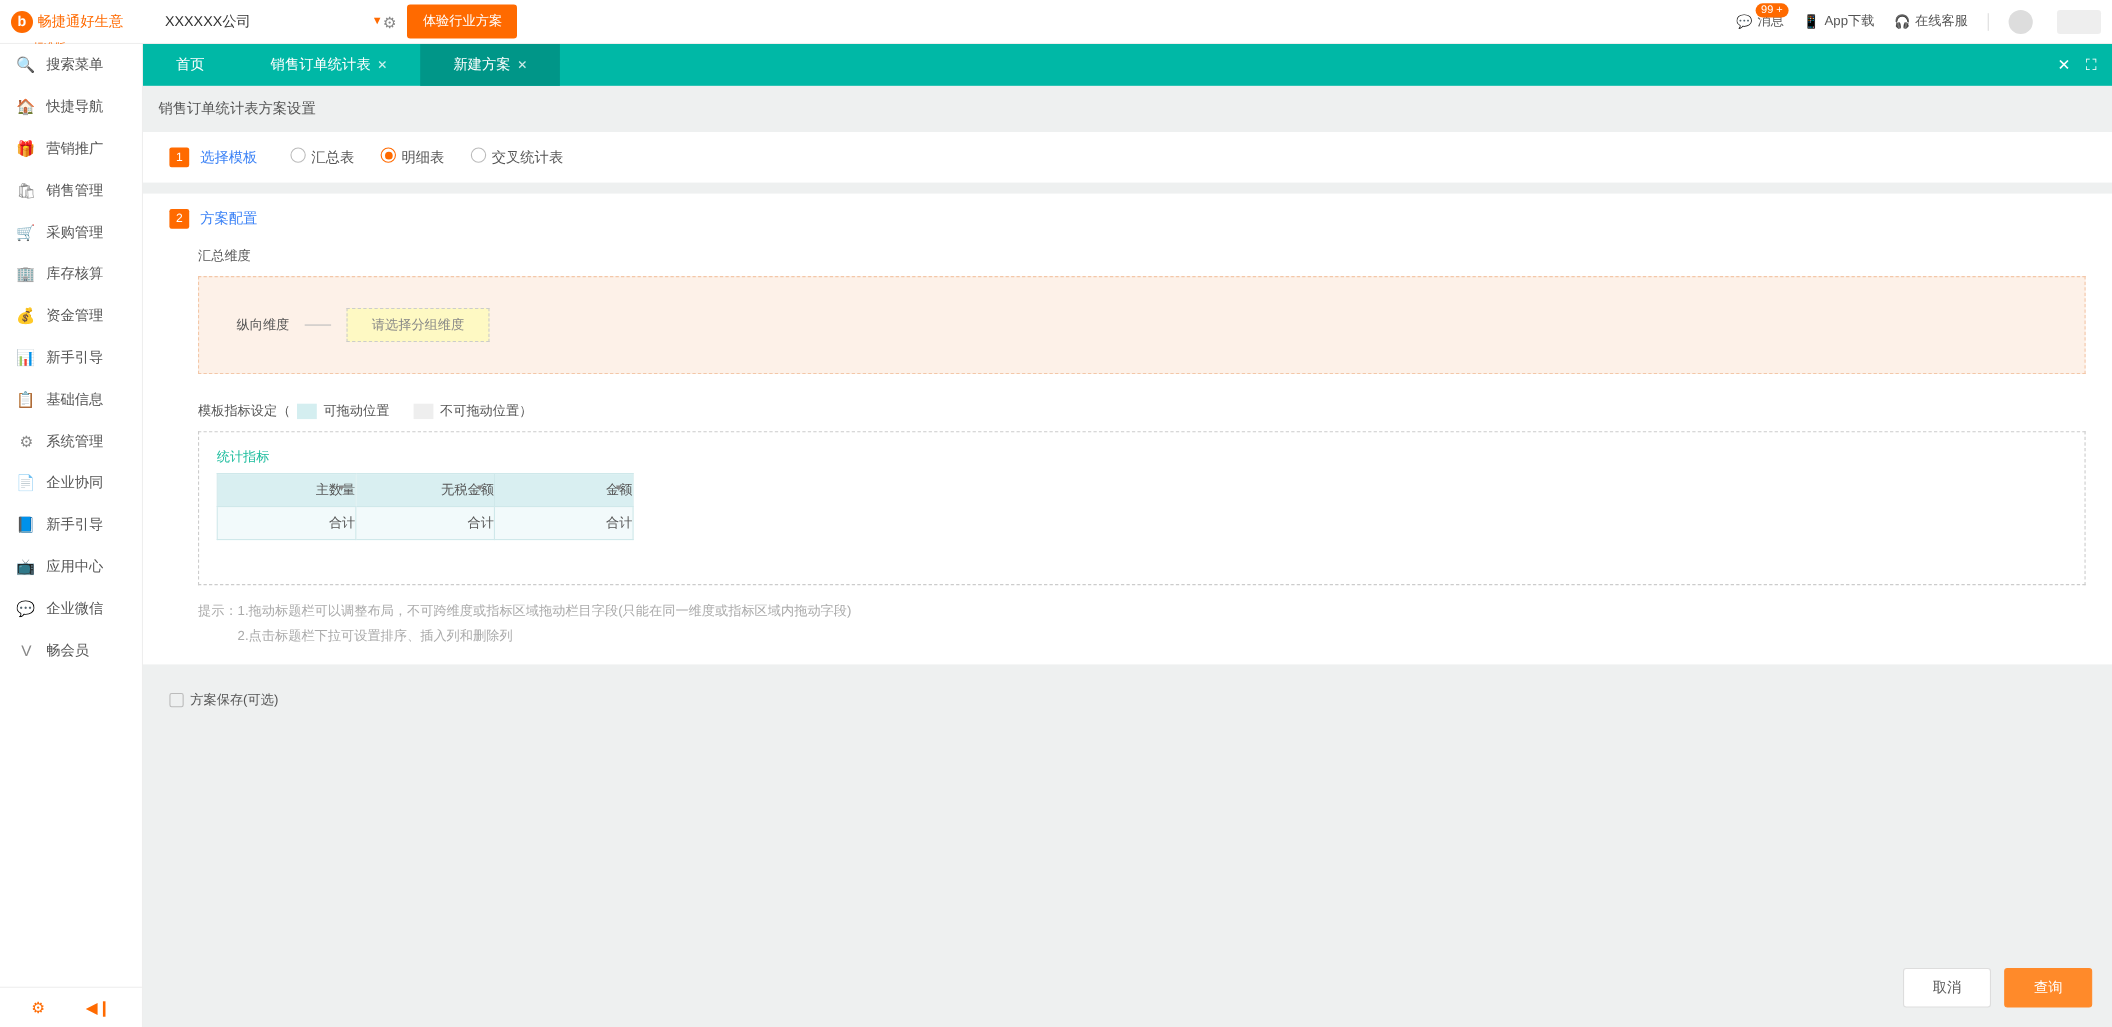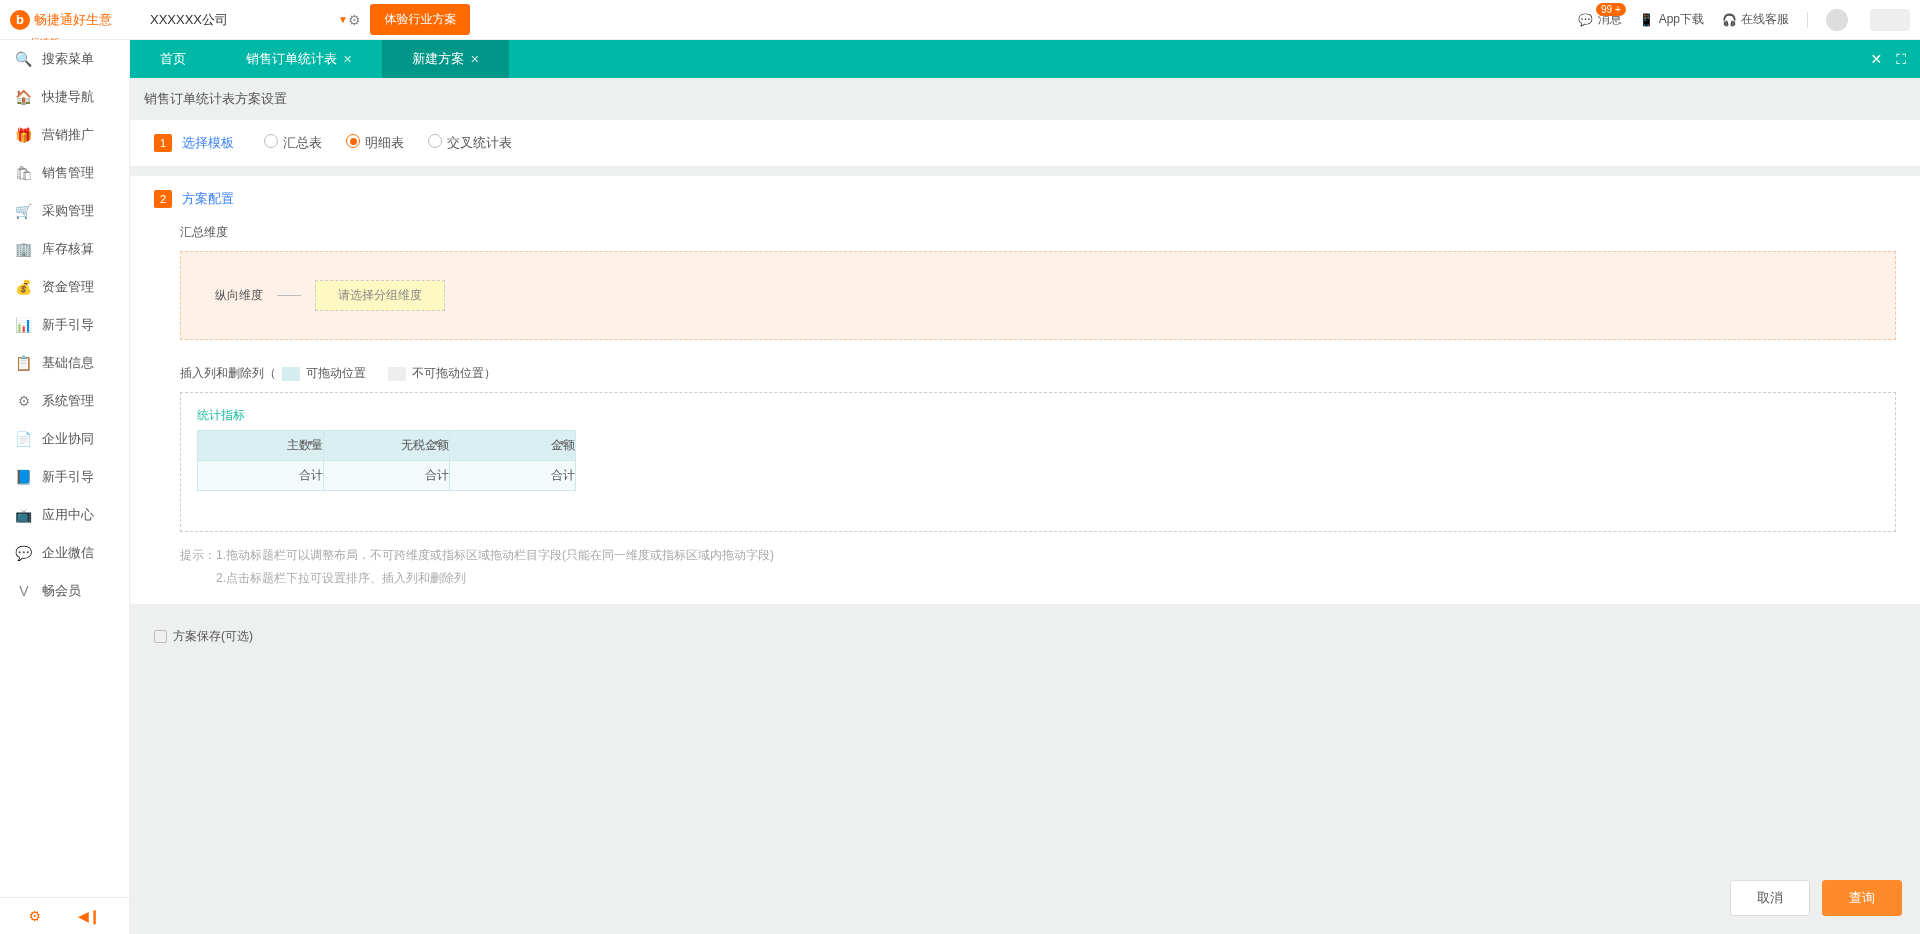--- a/index.html
+++ b/index.html
@@ -229,21 +229,21 @@
             <div class="sub-title">汇总维度</div>
             <div class="dim-box">
               <div class="dim-inner">
                 <span class="dim-label">纵向维度</span>
                 <span class="dim-line"></span>
                 <span class="dim-select">请选择分组维度</span>
               </div>
             </div>
 
             <div class="legend-row">
-              <span>插入列和删除列（</span>
+              <span>模板指标设定（</span>
               <span class="legend-box drag"></span>
               <span>可拖动位置</span>
               <span style="width:10px"></span>
               <span class="legend-box nodrag"></span>
               <span>不可拖动位置）</span>
             </div>
 
             <div class="metrics-box">
               <div class="metrics-title">统计指标</div>
               <table class="metrics-table">

